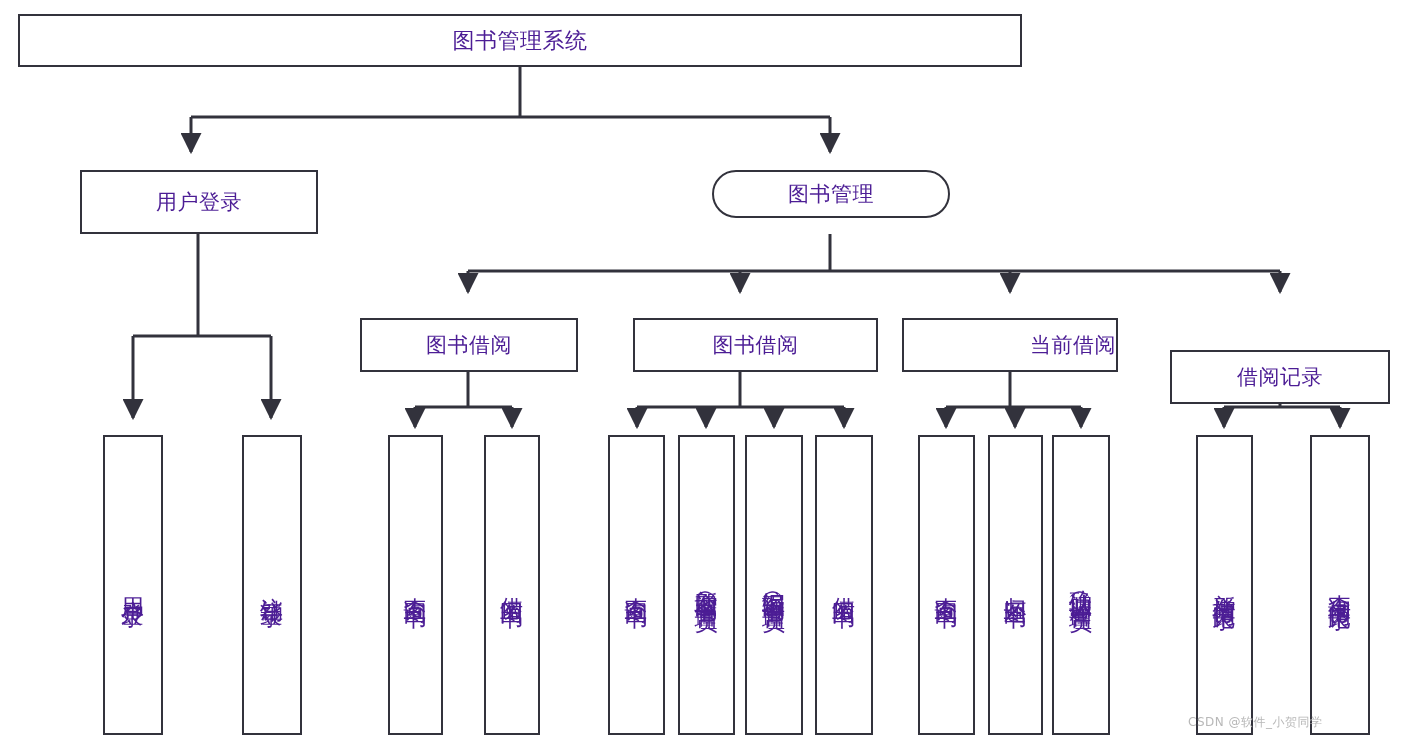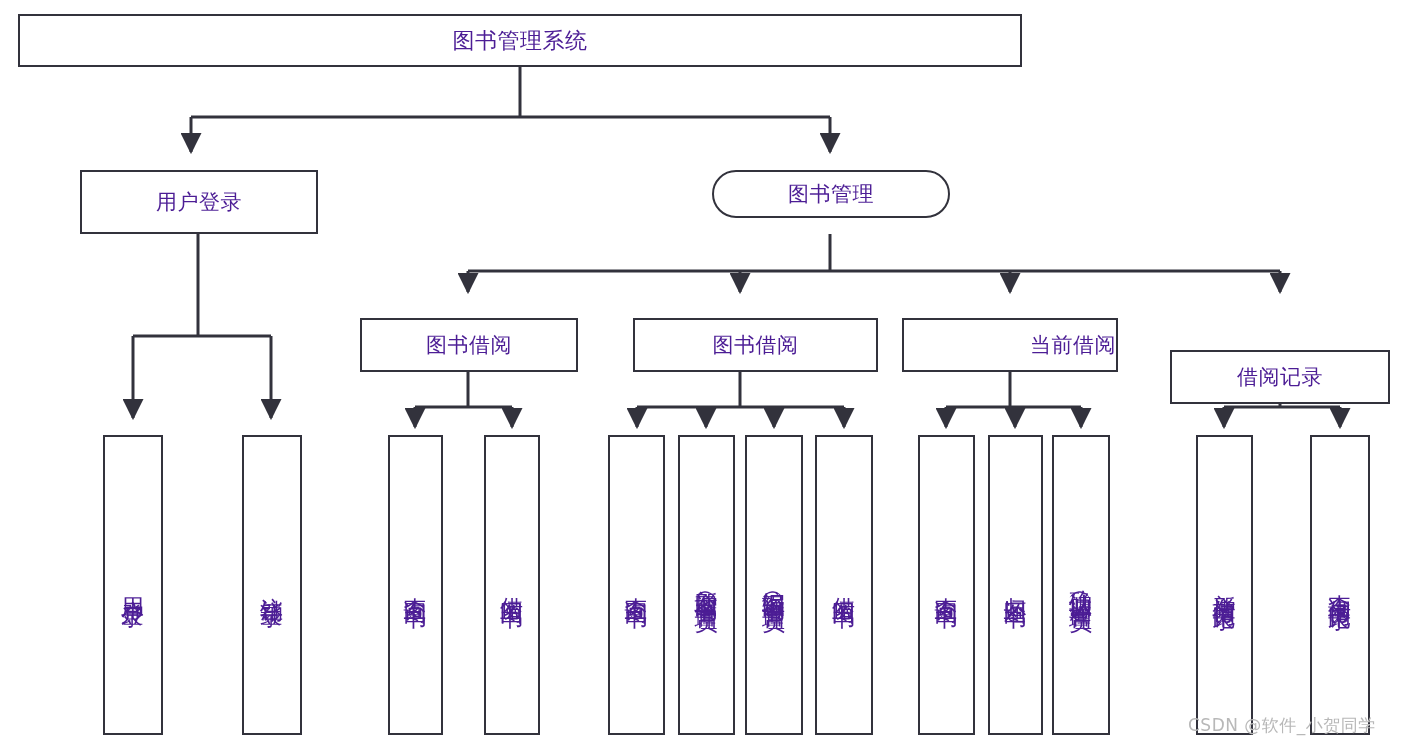--- a/index.html
+++ b/index.html
@@ -56,21 +56,21 @@
     text-orientation: upright;
     font-size: 23px;
     line-height: 1.22;
     letter-spacing: 3px;
     white-space: nowrap;
   }
   .watermark {
     position: absolute;
     left: 1188px;
     top: 714px;
-    font-size: 17px;
+    font-size: 12px;
     color: #b8b8b8;
     white-space: nowrap;
     letter-spacing: 0.5px;
   }
 </style>
 </head>
 <body>
 
 <div id="diagram-root">
 

